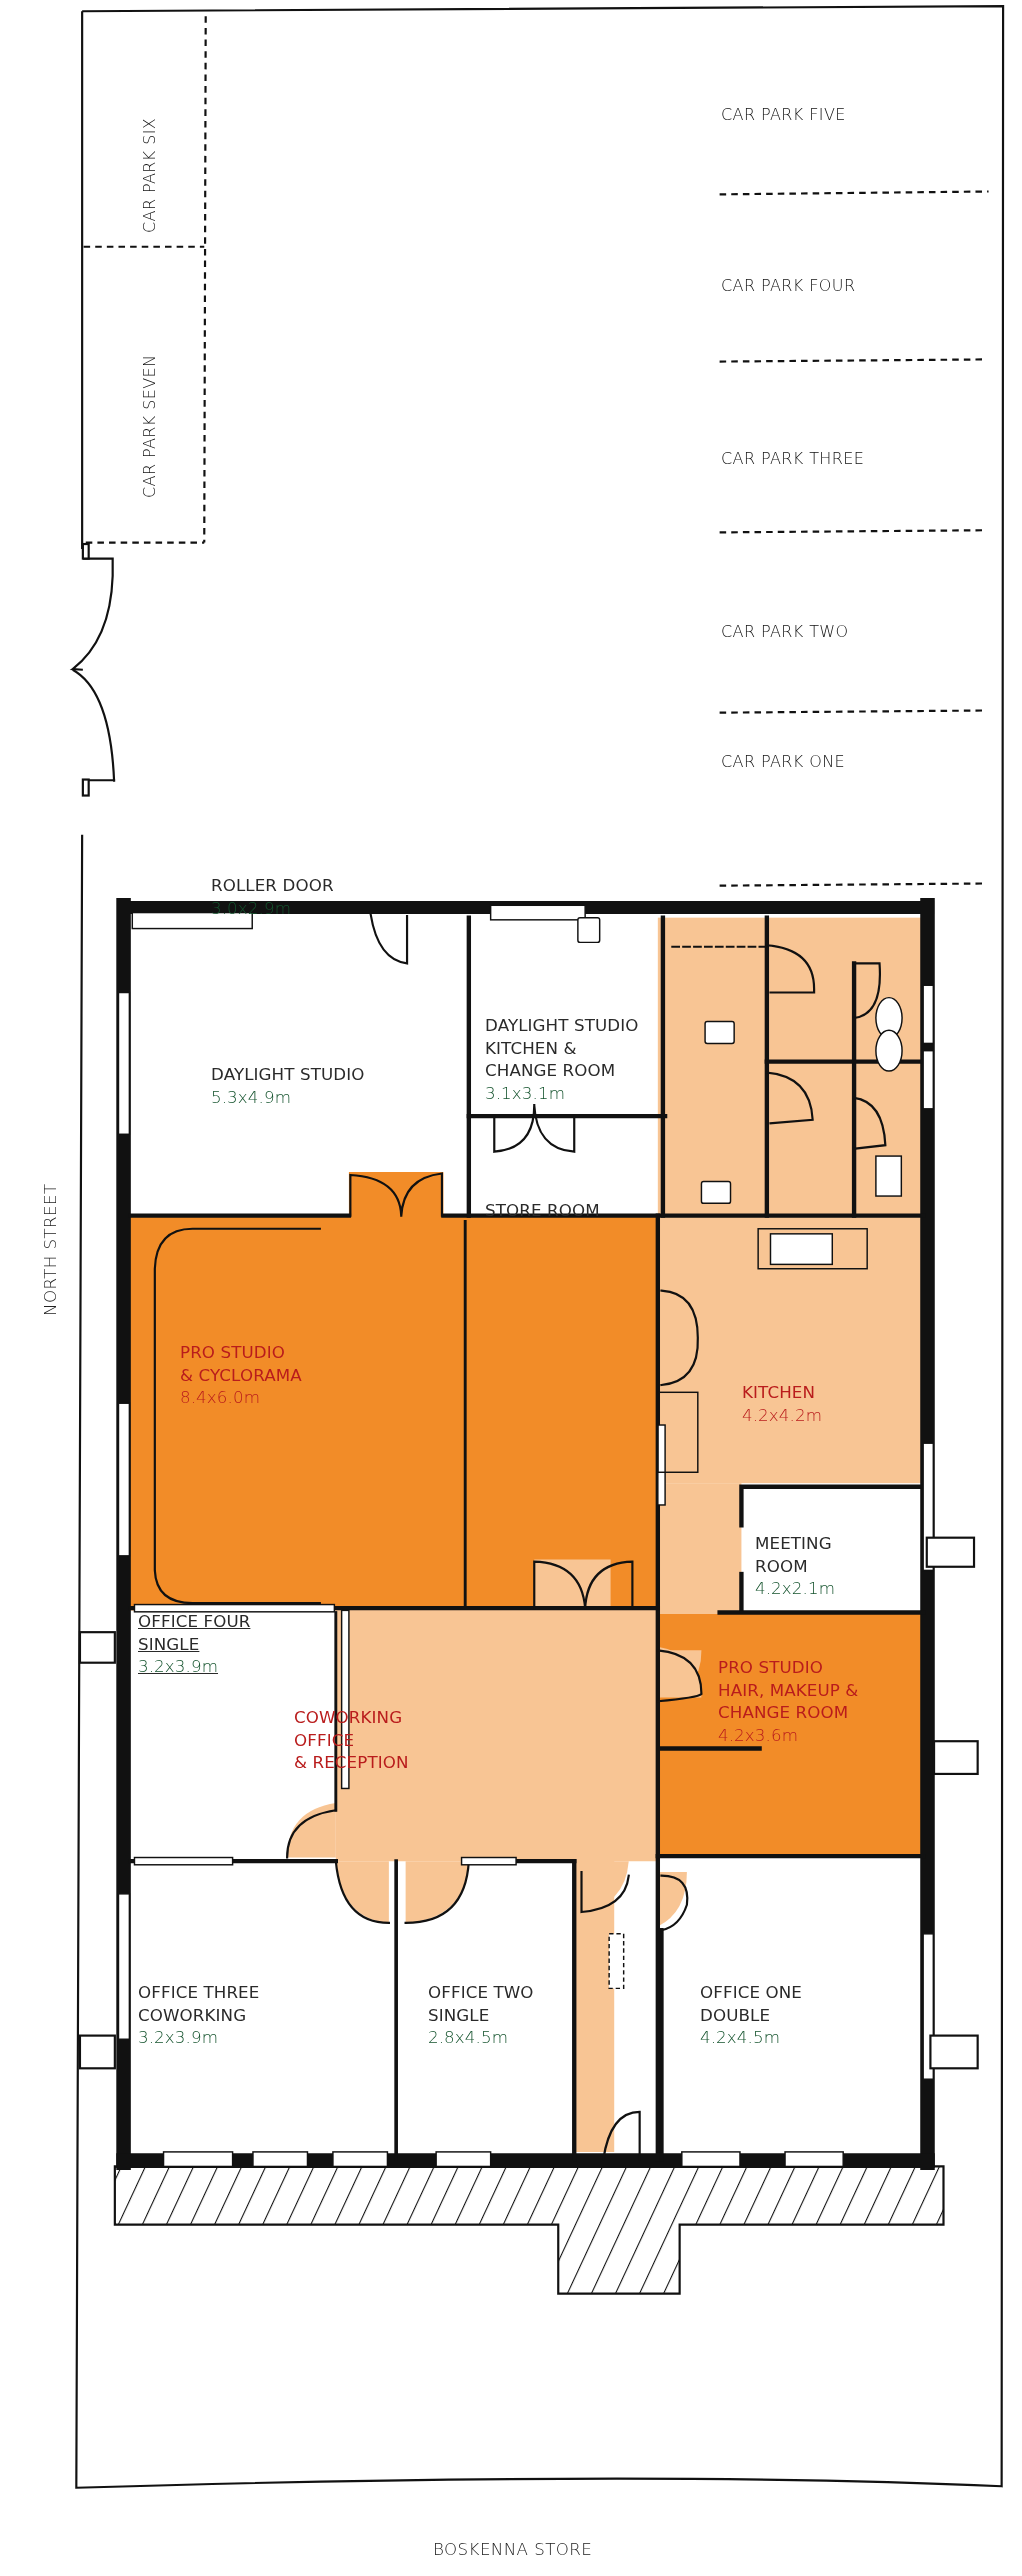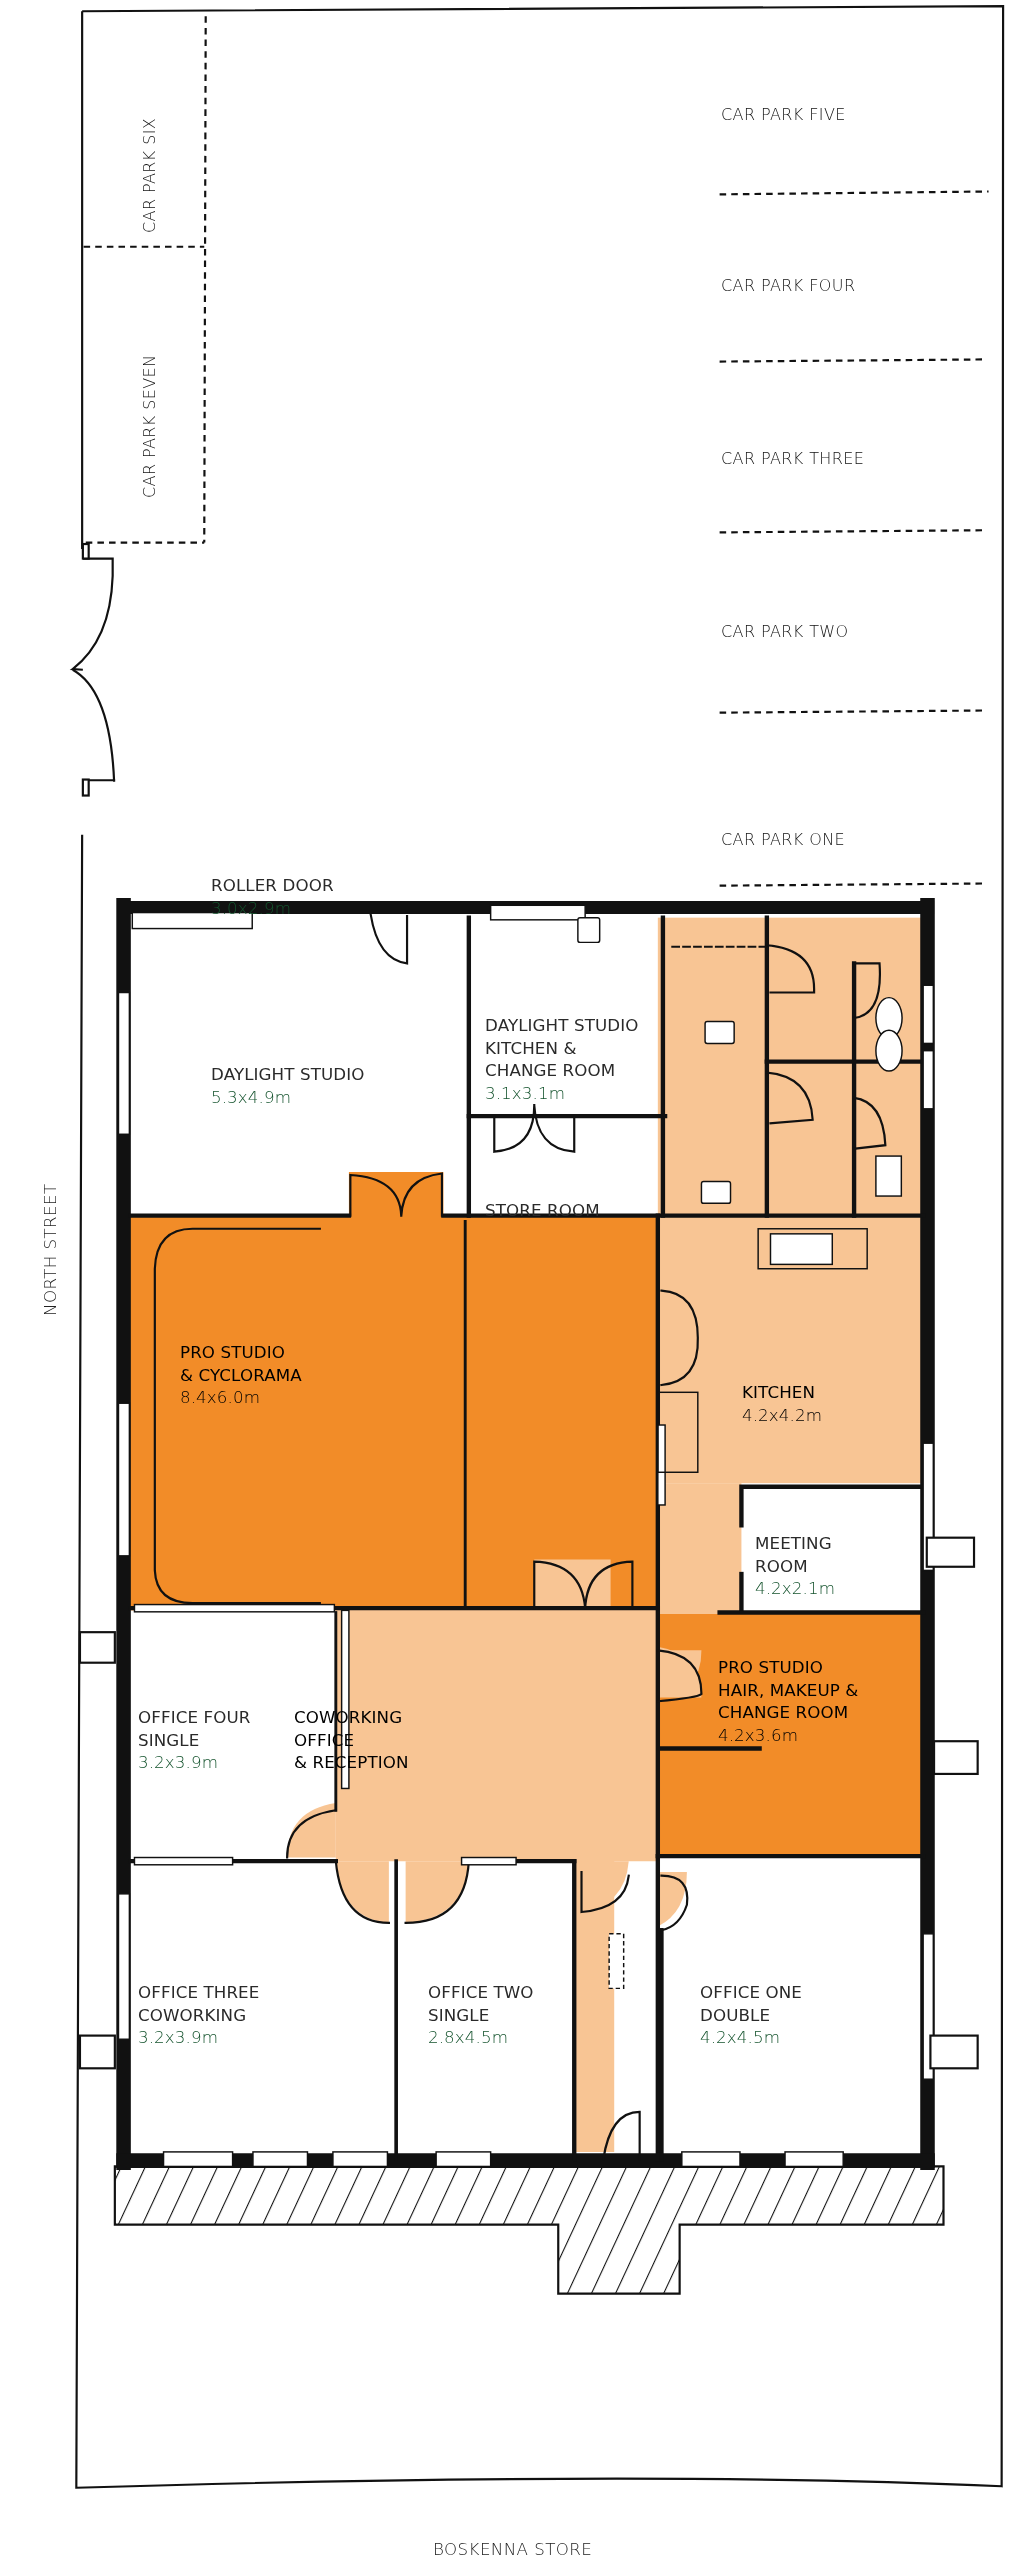--- a/index.html
+++ b/index.html
@@ -1,21 +1,21 @@
 <!DOCTYPE html>
 <html style="font-size:11.6px"><head>
 <meta charset="utf-8">
 <style>
   html, body { margin: 0; padding: 0; background: #ffffff; }
   body { width: 1022px; height: 2576px; position: relative; overflow: hidden; font-family: "DejaVu Sans", sans-serif; }
   #plan { position: absolute; left: 0; top: 0; width: 1022px; height: 2576px; }
   .lbl { position: absolute; color: #2a2a2a; font-family: "DejaVu Sans", sans-serif; font-size: 16.7px; line-height: 22.5px; letter-spacing: 0.1px; white-space: nowrap; margin-top: 16px; }
   .lbl .t { display: block; font-weight: 500; }
   .lbl .d { display: block; font-weight: 300; color: #14532d; }
-  .lbl.dark .t, .lbl.dark .d { color: #000000; }
+  .lbl.dark .t, .lbl.dark .d { color: #b91c1c; }
   .street { position: absolute; color: #222; font-size: 16.7px; letter-spacing: 0.4px; white-space: nowrap; font-family: "DejaVu Sans", sans-serif; font-weight: 300; }
   .vert { transform-origin: 0 0; transform: rotate(-90deg); }
   .cp { position: absolute; font-size: 16px; color: #111; white-space: nowrap; font-weight: 300; letter-spacing: 0.4px; font-family: "DejaVu Sans", sans-serif; }
 </style>
 </head>
 <body>
 
 <svg id="plan" viewBox="0 0 1406 3543" xmlns="http://www.w3.org/2000/svg">
   <defs>
     <pattern id="hatch" patternUnits="userSpaceOnUse" width="30" height="30" patternTransform="rotate(25)">
@@ -181,21 +181,21 @@
   </g>
 </svg>
 
 <div class="street vert" style="left:40px; top:1316px;">NORTH STREET</div>
 <div class="street" style="left:433px; top:2539px;">BOSKENNA STORE</div>
 
 <div class="cp" style="left:721px; top:105px;">CAR PARK FIVE</div>
 <div class="cp" style="left:721px; top:276px;">CAR PARK FOUR</div>
 <div class="cp" style="left:721px; top:449px;">CAR PARK THREE</div>
 <div class="cp" style="left:721px; top:622px;">CAR PARK TWO</div>
-<div class="cp" style="left:721px; top:830px;text-align:center;">CAR PARK ONE</div>
+<div class="cp" style="left:721px; top:752px;text-align:center;">CAR PARK ONE</div>
 <div class="cp vert" style="left:140px; top:233px;">CAR PARK SIX</div>
 <div class="cp vert" style="left:140px; top:498px;">CAR PARK SEVEN</div>
 
 <div class="lbl" style="left:211px; top:858px;">
   <span class="t">ROLLER DOOR</span>
   <span class="d">3.0x2.9m</span>
 </div>
 
 <div class="lbl" style="left:211px; top:1047px;">
   <span class="t">DAYLIGHT STUDIO</span>
@@ -236,21 +236,21 @@
   <span class="t">&amp; RECEPTION</span>
 </div>
 
 <div class="lbl dark" style="left:718px; top:1640px;">
   <span class="t">PRO STUDIO</span>
   <span class="t">HAIR, MAKEUP &amp;</span>
   <span class="t">CHANGE ROOM</span>
   <span class="d">4.2x3.6m</span>
 </div>
 
-<div class="lbl" style="left:138px; top:1690px;">
+<div class="lbl" style="left:138px; top:1594px;text-decoration:underline;">
   <span class="t">OFFICE FOUR</span>
   <span class="t">SINGLE</span>
   <span class="d">3.2x3.9m</span>
 </div>
 
 <div class="lbl" style="left:138px; top:1965px;">
   <span class="t">OFFICE THREE</span>
   <span class="t">COWORKING</span>
   <span class="d">3.2x3.9m</span>
 </div>

